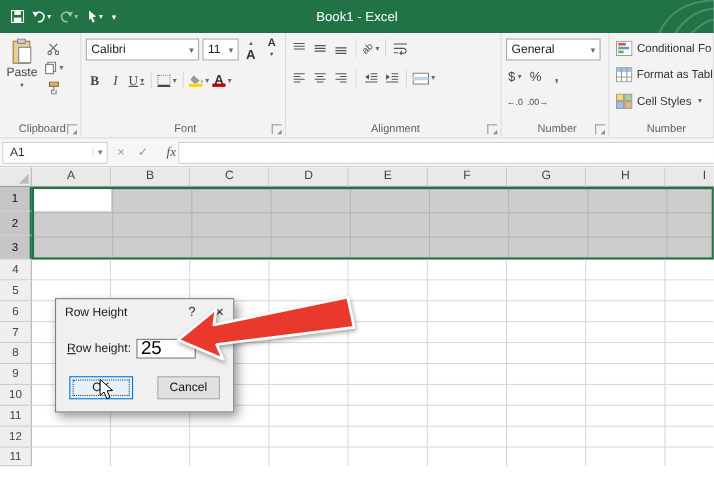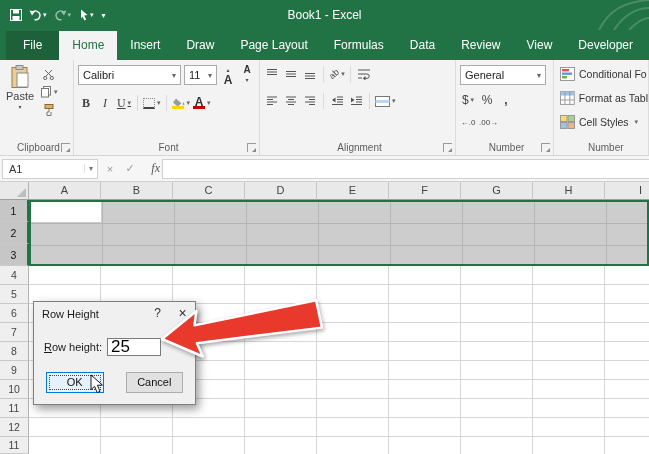--- a/index.html
+++ b/index.html
@@ -74,21 +74,21 @@
   .selblock { position:relative; height:66px; background-color:#cdcdcd;
     background-image:linear-gradient(to right,#b4b4b4 1px,transparent 1px),linear-gradient(to bottom,#b4b4b4 1px,transparent 1px);
     background-size:72px 22px; background-position:-1px -1px;
     border-top:2px solid #217346; border-bottom:2px solid #217346; border-left:2px solid #217346; border-right:2px solid #217346; }
   .activecell { position:absolute; left:0; top:0; width:70px; height:20px; background:#fff; }
   .normblock { position:absolute; left:0; top:66px; right:0; bottom:0;
     background-image:linear-gradient(to right,#d6d6d6 1px,transparent 1px),linear-gradient(to bottom,#d6d6d6 1px,transparent 1px);
     background-size:72px 19px; background-position:-1px -1px; }
 
   
-  .dialog { position:absolute; left:33px; top:119px; width:163px; height:104px; background:#f0f0f0; border:1px solid #7f7f7f; box-shadow:3px 4px 9px rgba(0,0,0,.4); font-size:11px; z-index:5; }
+  .dialog { position:absolute; left:50px; top:119px; width:163px; height:104px; background:#f0f0f0; border:1px solid #7f7f7f; box-shadow:3px 4px 9px rgba(0,0,0,.4); font-size:11px; z-index:5; }
   .dtitle { height:24px; display:flex; align-items:center; padding-left:8px; color:#1a1a1a; }
   .dtbtns { margin-left:auto; display:flex; }
   .dtb { width:25px; height:24px; text-align:center; line-height:23px; color:#333; font-size:12px; }
   .drow { display:flex; align-items:center; margin:12px 10px 0; }
   .dlabel { color:#1a1a1a; }
   .ukey { text-decoration:underline; }
   .dinput { width:54px; height:18px; margin-left:5px; border:1px solid #7a7a7a; background:#fff; font-size:17px; padding:0 3px; font-family:"Liberation Sans",sans-serif; }
   .dbtns { display:flex; margin:16px 12px 0; gap:22px; }
   .dbtn { width:62px; height:21px; font-size:11px; text-align:center; line-height:19px; background:#e1e1e1; border:1px solid #adadad; color:#111; }
   .dbtn.primary { background:#e5f1fb; border:1px solid #0078d7; outline:1px dotted #444; outline-offset:-4px; }
@@ -132,32 +132,20 @@
       <span class="qbtn">
         <span class="qcaret" style="font-size:8px">▾</span>
       </span>
     </div>
     <div class="win-title">Book1 - Excel</div>
     <svg class="deco" width="120" height="30" viewBox="0 0 120 30">
         <path d="M70 30 C80 10 95 2 120 0 M85 30 C95 15 108 8 120 8 M100 30 C108 22 115 18 120 18" fill="none" stroke="#fff" stroke-width="2"></path>
       </svg>
   </div>
 
-  <div class="tabbar">
-    <span class="tab file">File</span>
-    <span class="tab active">Home</span>
-    <span class="tab">Insert</span>
-    <span class="tab">Draw</span>
-    <span class="tab">Page Layout</span>
-    <span class="tab">Formulas</span>
-    <span class="tab">Data</span>
-    <span class="tab">Review</span>
-    <span class="tab">View</span>
-    <span class="tab">Developer</span>
-  </div>
 
   <div class="ribbon">
 
     <div class="group g-clip">
       <div class="clipwrap">
         <div class="paste">
           <svg width="20" height="24" viewBox="0 0 20 24">
               <rect x="2" y="2.5" width="15" height="20" fill="#e8cf9a" stroke="#9c7c40"></rect>
               <rect x="6" y="0.5" width="7" height="4" fill="#c9c9c9" stroke="#8a8a8a"></rect>
               <rect x="7" y="8" width="11" height="14" fill="#fff" stroke="#8a8a8a"></rect>

